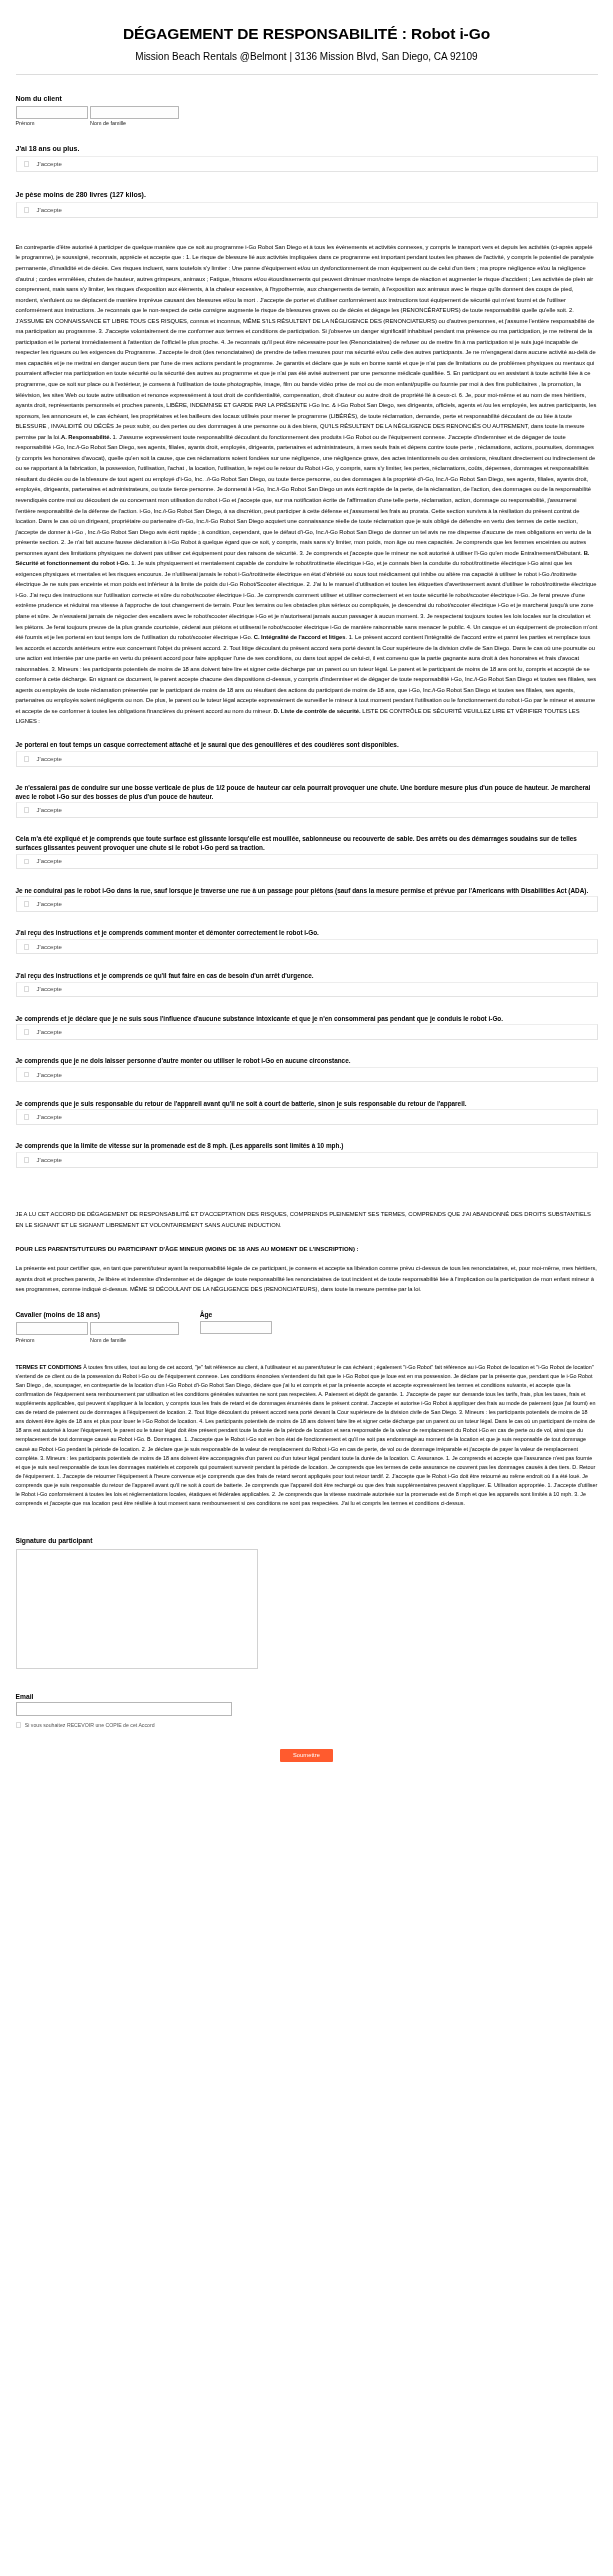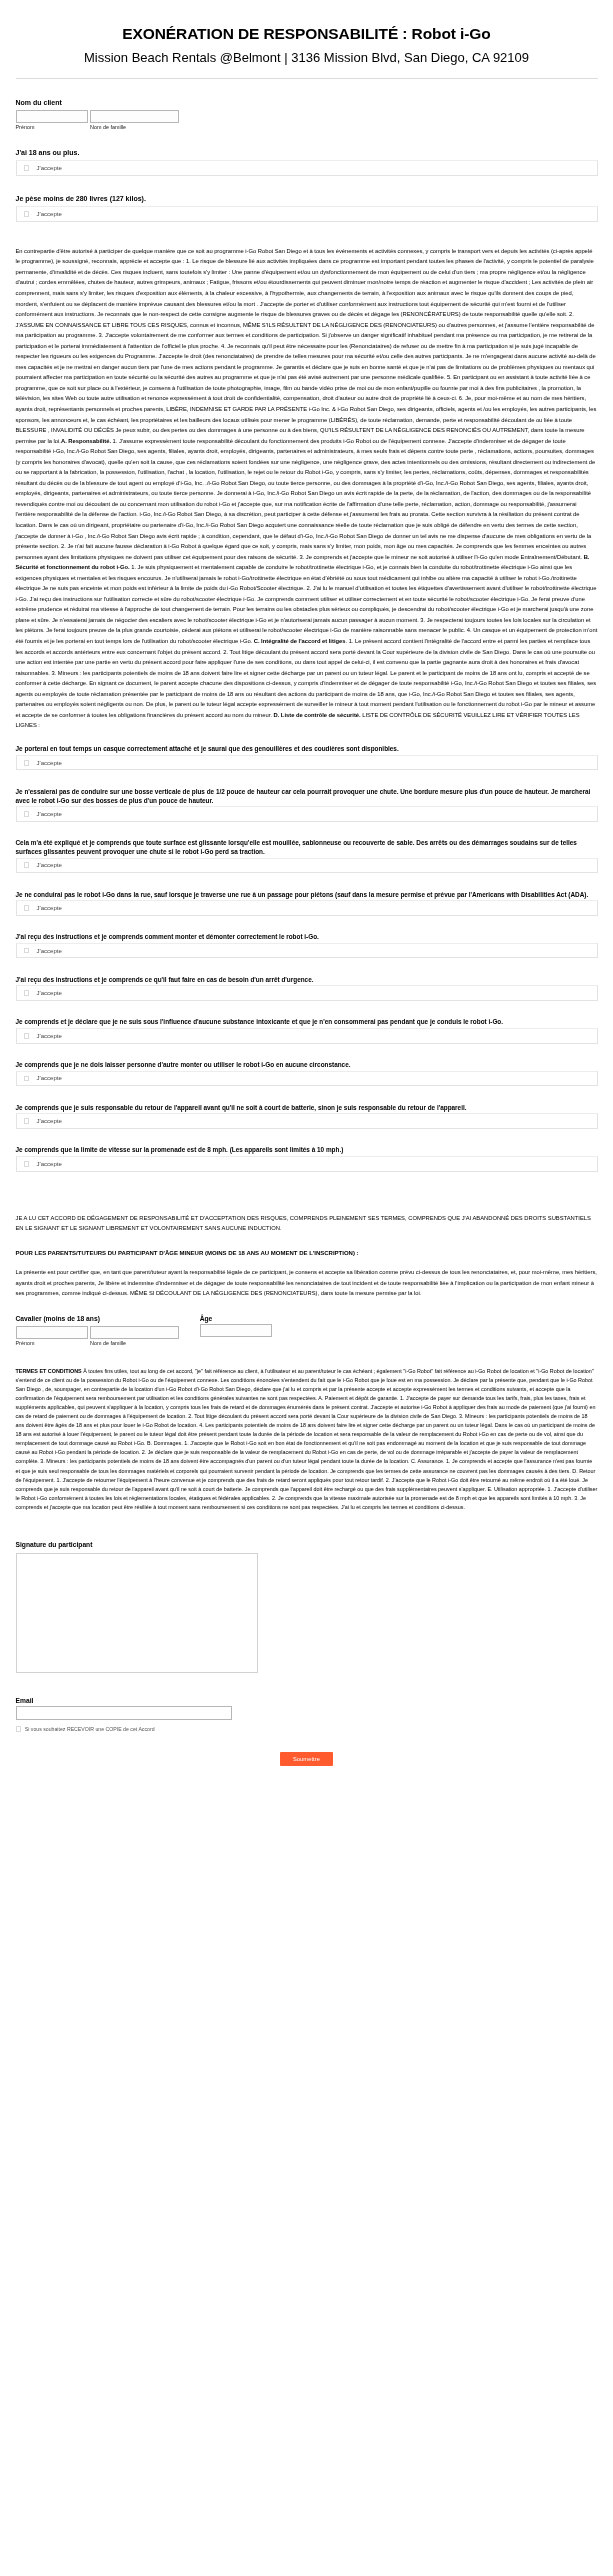--- a/index.html
+++ b/index.html
@@ -28,21 +28,21 @@
   }
   .form-title {
     font-size: 15.5px;
     font-weight: bold;
     letter-spacing: -0.1px;
     line-height: 1.15;
     margin: 0 0 7.2px 0;
     color: #000;
   }
   .form-subtitle {
-    font-size: 13px;
+    font-size: 10px;
     font-weight: normal;
     color: #000;
     margin: 0 0 11.3px 0;
     line-height: 1.3;
   }
   .hr {
     border: 0;
     border-top: 0.5px solid #dcdcdc;
     margin: 0 15.5px 0 15.5px;
     height: 0.5px;
@@ -237,21 +237,21 @@
     cursor: pointer;
     letter-spacing: 0.1px;
   }
 </style>
 </head>
 <body>
 
 <div class="page">
 
   <div class="header">
-    <h1 class="form-title">EXONÉRATION DE RESPONSABILITÉ : Robot i-Go</h1>
+    <h1 class="form-title">DÉGAGEMENT DE RESPONSABILITÉ : Robot i-Go</h1>
     <div class="form-subtitle">Mission Beach Rentals @Belmont | 3136 Mission Blvd, San Diego, CA 92109</div>
   </div>
   <hr class="hr">
 
   <div class="body-wrap">
 
     
     <div class="q-label" style="margin-top:18.5px;">Nom du client</div>
     <div class="name-row">
       <div class="mini-col">

